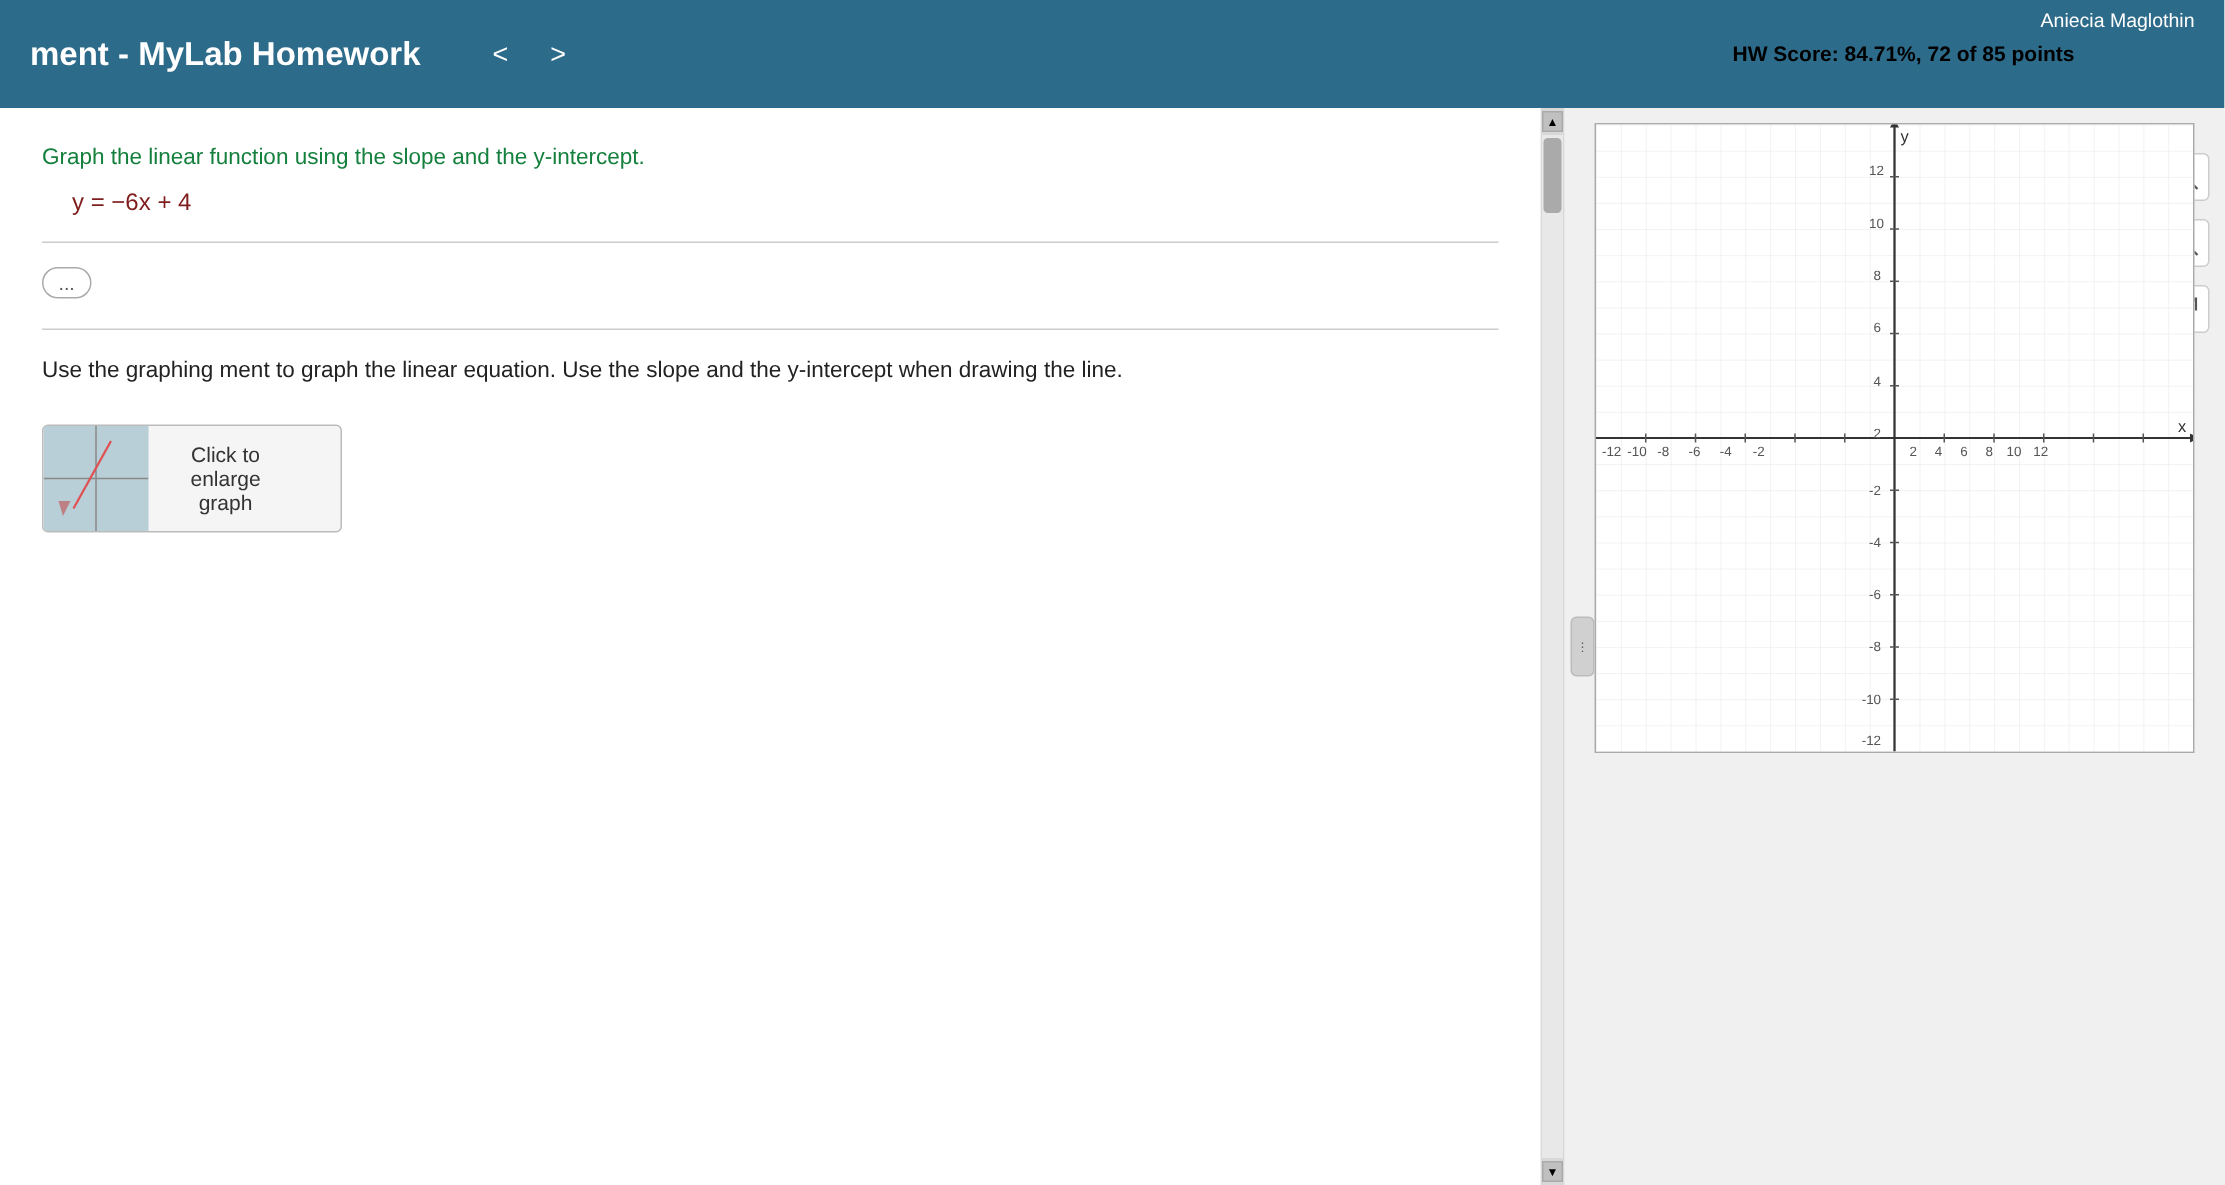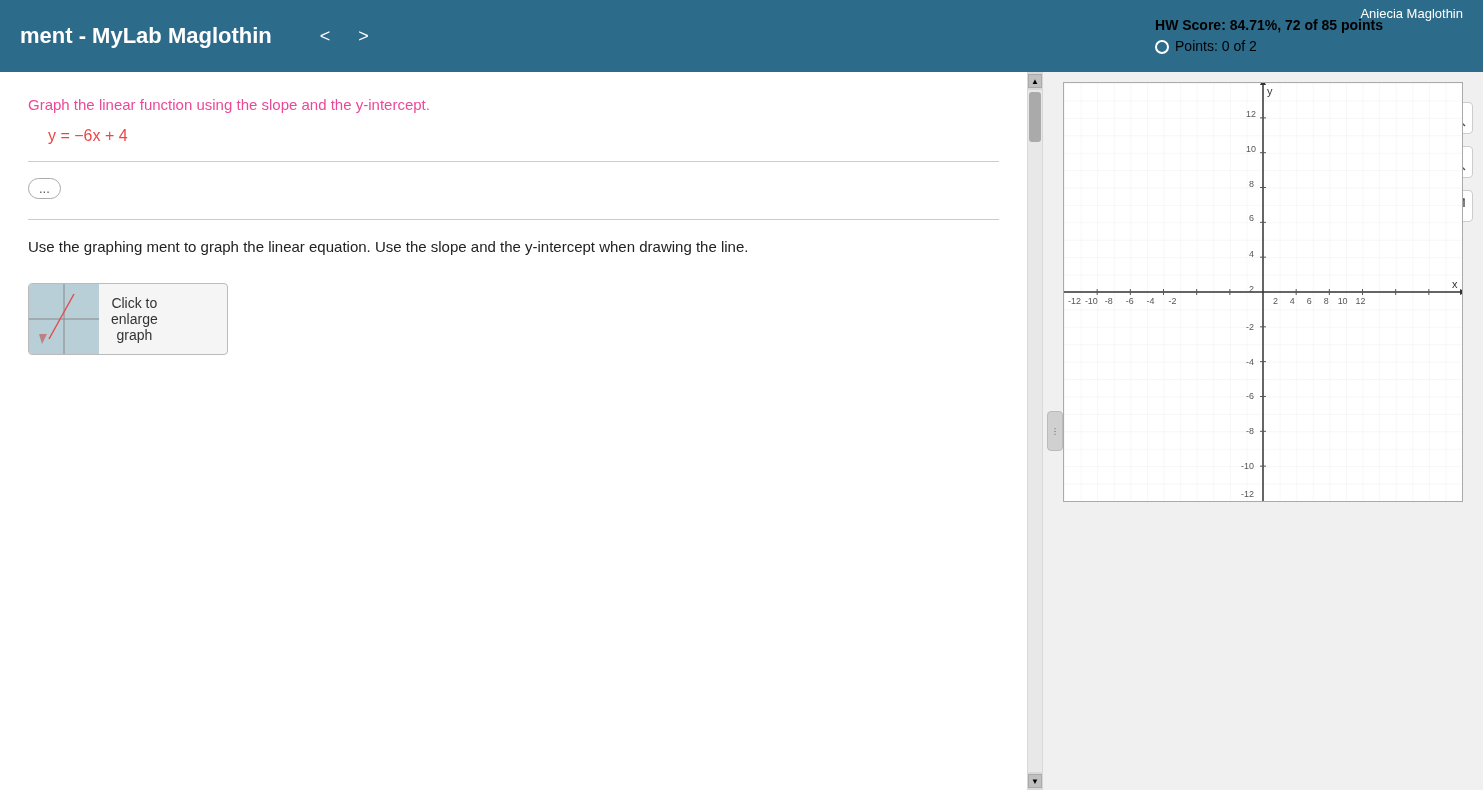--- a/index.html
+++ b/index.html
@@ -92,26 +92,26 @@
     .left-panel {
       flex: 1;
       background: white;
       padding: 24px 28px;
       position: relative;
       overflow-y: auto;
     }
 
     .problem-text {
       font-size: 15px;
-      color: #ec4899;
+      color: #15803d;
       margin-bottom: 14px;
     }
     .equation {
       font-size: 16px;
-      color: #ef4444;
+      color: #7f1d1d;
       margin-bottom: 16px;
       margin-left: 20px;
     }
     .divider {
       border: none;
       border-top: 1px solid #ccc;
       margin: 10px 0 16px 0;
     }
     .more-btn {
       display: inline-block;
@@ -128,21 +128,21 @@
       font-size: 15px;
       color: #222;
       line-height: 1.5;
       margin-bottom: 24px;
     }
 
     
     .graph-thumb-btn {
       display: flex;
       align-items: center;
-      gap: 0;
+      gap: 16px;
       border: 1px solid #bbb;
       border-radius: 4px;
       overflow: hidden;
       cursor: pointer;
       width: 200px;
       background: #f5f5f5;
     }
     .graph-thumb-image {
       width: 70px;
       height: 70px;
@@ -273,31 +273,27 @@
       align-items: center;
       justify-content: center;
       font-size: 8px;
       cursor: pointer;
     }
   </style>
 </head>
 <body>
 
 <div class="top-bar">
-  <span class="top-bar-title">ment - MyLab Maglothin</span>
+  <span class="top-bar-title">ment - MyLab Homework</span>
   <div class="question-nav">
     <button class="nav-arrow">&lt;</button>
     <button class="nav-arrow">&gt;</button>
   </div>
   <div class="hw-score">
     <div class="score-line">HW Score: 84.71%, 72 of 85 points</div>
-    <div class="points-line">
-      <span class="circle-icon"></span>
-      <span>Points: 0 of 2</span>
-    </div>
   </div>
   <div class="user-name">Aniecia Maglothin</div>
 </div>
 
 <div class="main-layout">
 
   <div class="left-panel">
     <p class="problem-text">Graph the linear function using the slope and the y-intercept.</p>
     <p class="equation">y = −6x + 4</p>
     <hr class="divider">

